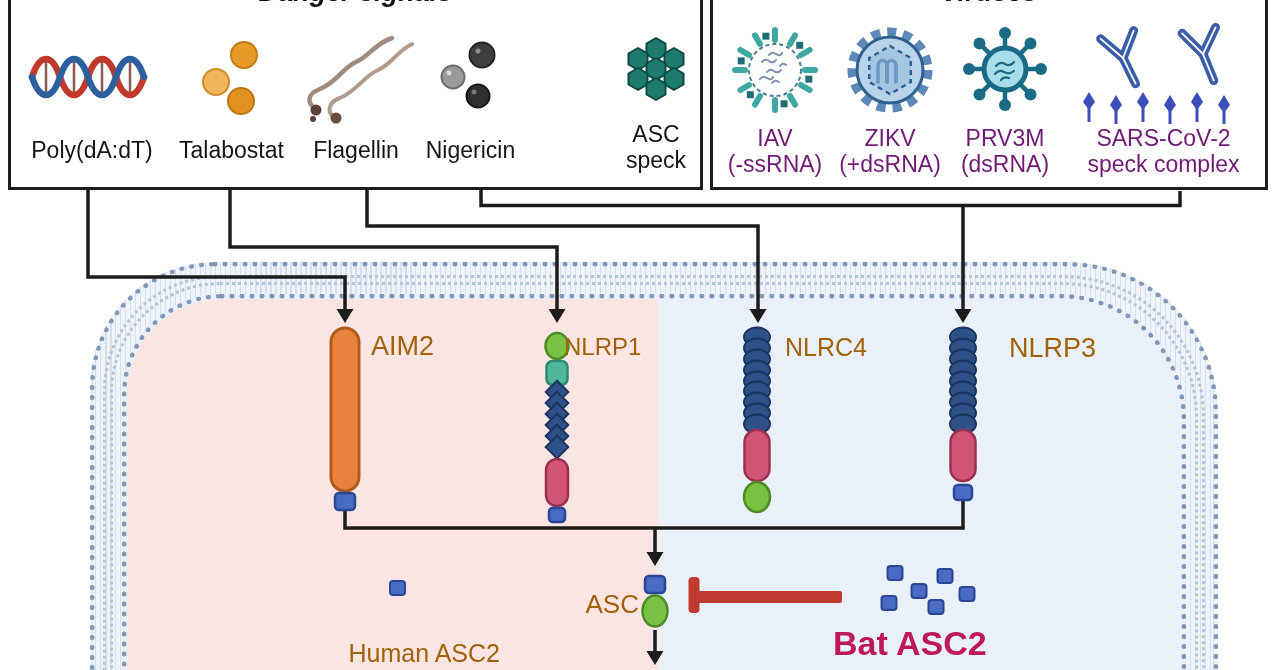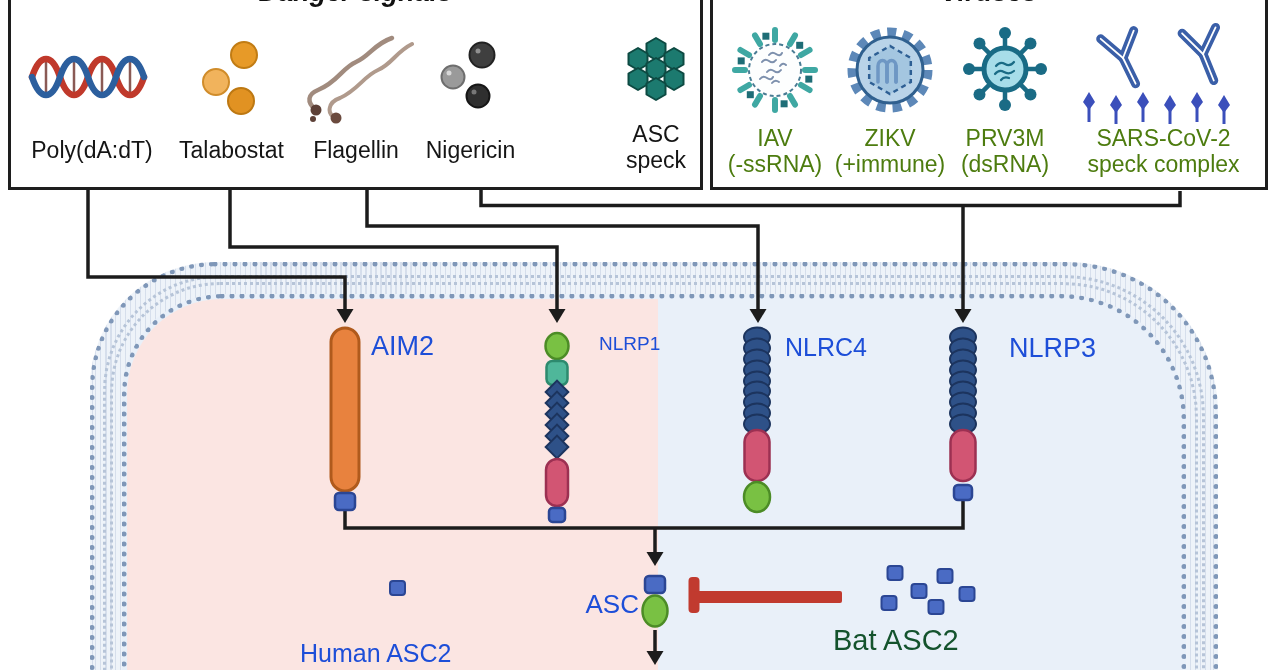--- a/index.html
+++ b/index.html
@@ -10,45 +10,45 @@
   .panel{position:absolute;top:-24px;height:214px;background:#fff;border:3.5px solid #1e1e1e;z-index:10;box-sizing:border-box;}
   .panel-danger{left:8px;width:695px;}
   .panel-viruses{left:710px;width:558px;}
   .panel-title{position:absolute;top:-2px;left:0;right:0;text-align:center;
                font-size:27px;font-weight:bold;font-style:italic;color:#111;line-height:30px;}
   .item{position:absolute;top:40px;text-align:center;}
   .item .icon{height:118px;display:flex;align-items:center;justify-content:center;}
   .item.two-line .icon{height:102px;}
   .vitem .icon{height:106px;}
   .ilabel{font-size:23px;color:#151515;line-height:26px;white-space:pre-line;}
-  .vname,.vgenome{font-size:23px;color:#4d7c0f;line-height:26px;}
+  .vname,.vgenome{font-size:23px;color:#701a75;line-height:26px;}
 
   
   .cell{position:absolute;left:90px;top:262px;width:1128px;height:480px;z-index:1;box-sizing:border-box;
         border:5px dotted #7f97b8;border-radius:125px 150px 0 0;background:#eef3f9;
         background-image:repeating-linear-gradient(90deg,rgba(150,170,200,.28) 0 1.5px,rgba(255,255,255,0) 1.5px 5px);}
   .mem-row{position:absolute;box-sizing:border-box;border-radius:116px 141px 0 0;border:3px dotted #b6c4d8;}
   .mem-row.r1{left:8px;right:8px;top:8px;bottom:0;}
   .mem-row.r2{left:15px;right:15px;top:15px;bottom:0;border-radius:110px 135px 0 0;}
   .cyto{position:absolute;left:27px;right:27px;top:27px;bottom:0;box-sizing:border-box;
         border:5px dotted #7f97b8;border-radius:100px 125px 0 0;overflow:hidden;background:#e9f0f9;}
   .cyto-left{position:absolute;left:0;top:0;width:531px;height:100%;background:#fbe5e2;}
 
   
   svg.diagram{position:absolute;left:0;top:0;z-index:5;}
 
   
-  .flabel{position:absolute;z-index:8;color:#1d4ed8;}
+  .flabel{position:absolute;z-index:8;color:#a16207;}
   .lbl-aim2{left:371px;top:331px;font-size:27px;}
-  .lbl-nlrp1{left:599px;top:333px;font-size:19px;text-align:right;}
+  .lbl-nlrp1{left:564px;top:333px;font-size:24px;text-align:right;}
   .lbl-nlrc4{left:785px;top:333px;font-size:25px;}
   .lbl-nlrp3{left:989px;top:333px;font-size:27px;margin-left:20px;}
   .lbl-asc{left:573px;top:589px;width:66px;text-align:right;font-size:26px;}
-  .lbl-human{left:300px;top:639px;width:200px;text-align:left;font-size:25px;}
-  .lbl-bat{left:833px;top:624px;font-size:29px;font-weight:normal;color:#14532d;}
+  .lbl-human{left:300px;top:639px;width:200px;text-align:right;font-size:25px;}
+  .lbl-bat{left:833px;top:624px;font-size:34px;font-weight:bold;color:#be185d;}
 </style>
 </head>
 <body>
 
 <div class="stage">
 
   <div class="cell">
     <div class="mem-row r1"></div>
     <div class="mem-row r2"></div>
     <div class="cyto">
@@ -279,21 +279,21 @@
           <circle cx="50" cy="48" r="33" fill="#b9d3e8" stroke="#30608f" stroke-width="3"></circle>
           <polygon points="50,24 70.8,36 70.8,60 50,72 29.2,60 29.2,36" fill="#a4c6e0" stroke="#2e5f94" stroke-width="2.5" stroke-dasharray="5 4"></polygon>
           <g fill="none" stroke="#6e97c4" stroke-width="3.5" stroke-linecap="round">
             <path d="M38,60 V44 a4.5,5.5 0 0 1 9,0 V60"></path>
             <path d="M47,60 V44 a4.5,5.5 0 0 1 9,0 V60"></path>
             <path d="M56,60 V44 a4.5,5.5 0 0 1 0.01,0"></path>
           </g>
         </svg>
       </div>
       <div class="vname">ZIKV</div>
-      <div class="vgenome">(+immune)</div>
+      <div class="vgenome">(+dsRNA)</div>
     </div>
 
     <div class="item vitem" style="left:238px;width:108px;">
       <div class="icon">
         <svg width="100" height="100" viewBox="0 0 100 100">
           <g stroke="#1a6b85" stroke-width="4.5">
             <line x1="70" y1="47" x2="83" y2="47"></line>
               <line x1="64.1" y1="61.1" x2="73.3" y2="70.3"></line>
             <line x1="50" y1="67" x2="50" y2="80"></line>
               <line x1="35.9" y1="61.1" x2="26.7" y2="70.3"></line>

